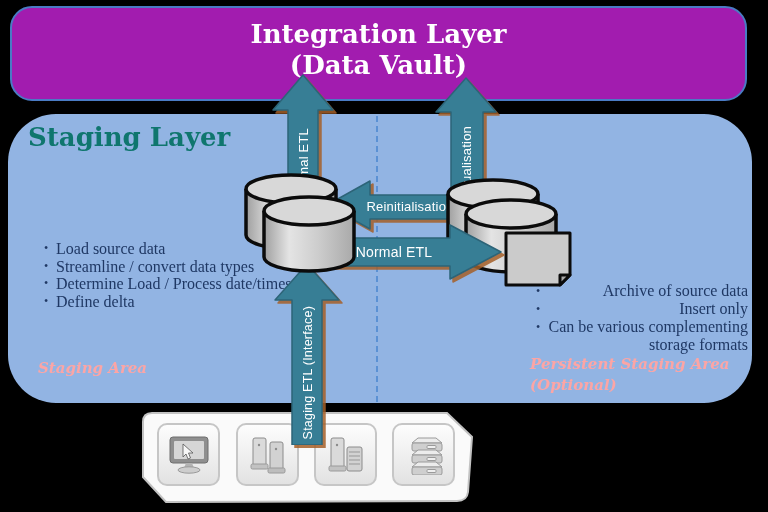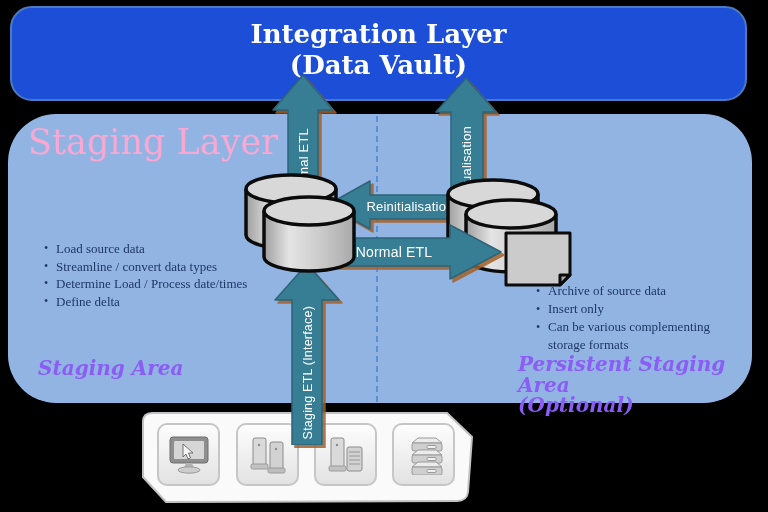--- a/index.html
+++ b/index.html
@@ -1,46 +1,46 @@
 <!DOCTYPE html>
 <html><head>
 <meta charset="utf-8">
 <style>
   html,body{margin:0;padding:0;background:#000;}
   .stage{position:relative;width:768px;height:512px;background:#000;overflow:hidden;
          font-family:"Liberation Sans",sans-serif;}
 
   
   .integration-box{position:absolute;left:10px;top:6px;width:737px;height:95px;
-    background:#1d4ed8;border:2px solid #4A7BC4;border-radius:22px;box-sizing:border-box;z-index:0;}
+    background:#a21caf;border:2px solid #4A7BC4;border-radius:22px;box-sizing:border-box;z-index:0;}
   .integration-title{position:absolute;left:0;right:0;top:11px;text-align:center;
     color:#fff;font-family:"DejaVu Serif",serif;font-weight:bold;font-size:26px;line-height:31px;}
   .staging-box{position:absolute;left:8px;top:114px;width:744px;height:289px;
     background:#92B4E3;border-radius:48px;z-index:0;}
-  .staging-title{position:absolute;left:28px;top:122px;color:#f9a8d4;
-    font-family:"DejaVu Serif",serif;font-weight:normal;font-size:35px;z-index:1;}
+  .staging-title{position:absolute;left:28px;top:122px;color:#0f766e;
+    font-family:"DejaVu Serif",serif;font-weight:bold;font-size:26px;z-index:1;}
 
   
   .dashed-line{position:absolute;left:376px;top:116px;height:286px;width:0;
     border-left:2px dashed #5B91D4;z-index:1;}
 
   
   .bullets{position:absolute;z-index:1;color:#1F3864;
-    font-family:"Liberation Serif",serif;font-size:13px;line-height:17.5px;}
+    font-family:"Liberation Serif",serif;font-size:16px;line-height:17.5px;}
   .bullets-left{left:36px;top:240px;width:262px;}
-  .bullets-right{left:528px;top:282px;width:220px;line-height:18px;}
+  .bullets-right{left:528px;top:282px;width:220px;line-height:18px;text-align:right;}
   .bullet-row{display:flex;}
   .bullet-row::before{content:"•";flex:0 0 20px;text-align:center;font-size:12px;}
   .bullet-text{flex:1;}
 
-  .area-label{position:absolute;z-index:1;color:#8b5cf6;
+  .area-label{position:absolute;z-index:1;color:#fca5a5;
     font-family:"DejaVu Serif",serif;font-weight:bold;font-style:italic;
-    font-size:20px;line-height:20.5px;}
+    font-size:15px;line-height:20.5px;}
   .area-label-left{left:38px;top:358px;}
-  .area-label-right{left:518px;top:354px;}
+  .area-label-right{left:530px;top:354px;}
 
   
   .arrow{position:absolute;}
   .arrow svg{display:block;filter:drop-shadow(3px 3px 0 rgba(165,95,40,.85));}
   .arrow polygon{fill:#377E95;stroke:#2D6478;stroke-width:1.5;stroke-linejoin:round;}
   .arrow-label{position:absolute;color:#fff;font-size:13px;letter-spacing:.2px;
     display:flex;align-items:center;justify-content:center;}
   .vtext{writing-mode:vertical-rl;transform:rotate(180deg);white-space:nowrap;}
 
   .arrow-normal-up{left:271px;top:73px;width:64px;height:143px;z-index:2;}

